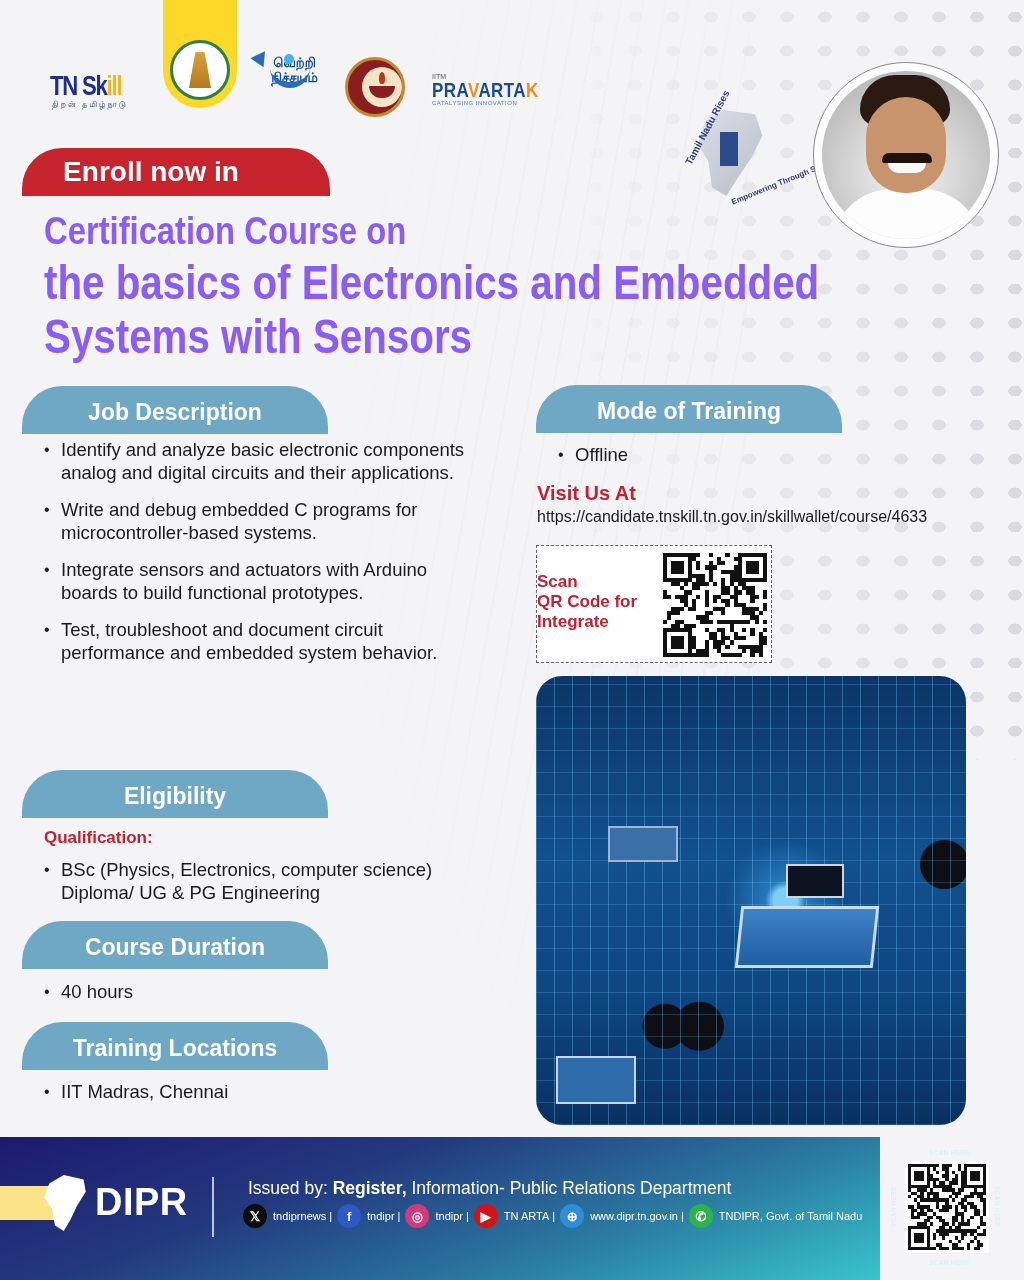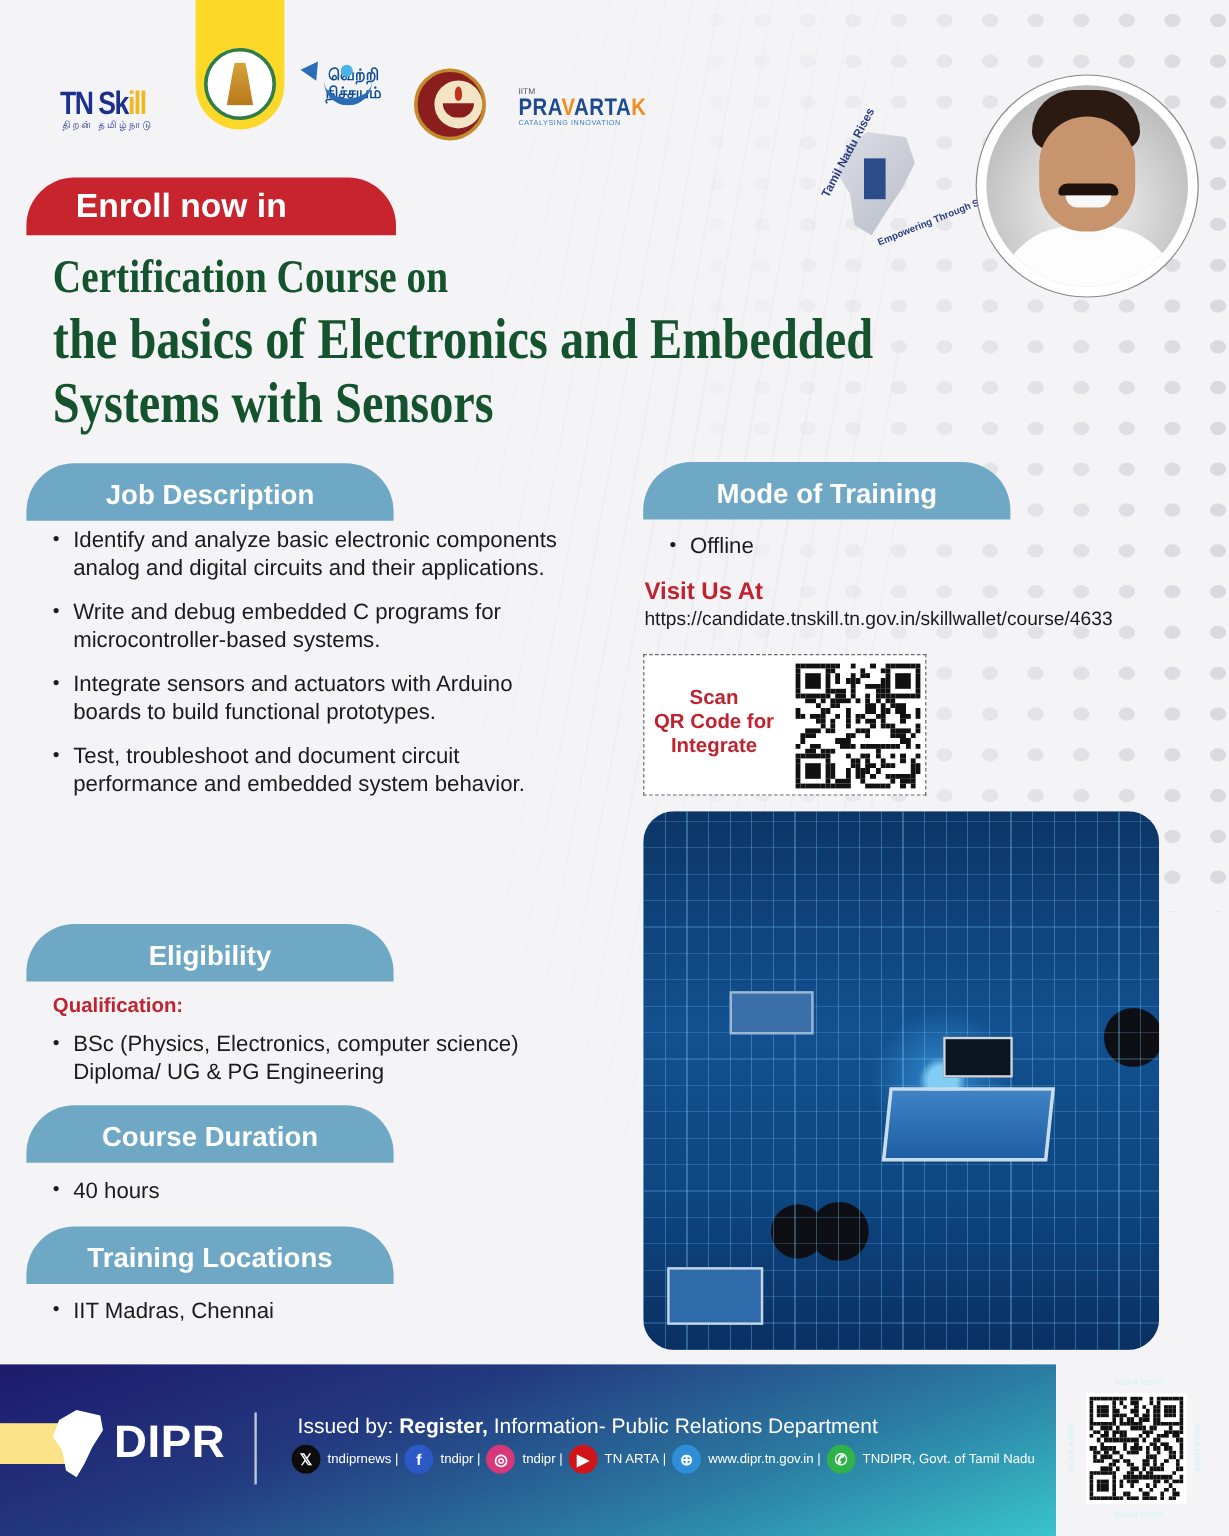--- a/index.html
+++ b/index.html
@@ -69,42 +69,42 @@
 
   
   .enroll-tab {
     position: absolute; left: 22px; top: 148px; width: 308px; height: 48px;
     background: #c8242e; border-radius: 40px 40px 0 0;
     color: #fff; font-weight: 700; font-size: 28px;
     display: flex; align-items: center; justify-content: center; padding-right: 50px;
   }
   .course-title {
     position: absolute; left: 44px; top: 206px;
-    color: #14532d; font-weight: 700; font-family: Liberation Serif, serif;
+    color: #8b5cf6; font-weight: 700; font-family: Liberation Sans, sans-serif;
   }
   .course-title .l1 { font-size: 39px; line-height: 50px; transform: scaleX(0.84); transform-origin: left; white-space: nowrap; display: block; }
   .course-title .l2 { font-size: 48px; line-height: 54px; transform: scaleX(0.84); transform-origin: left; white-space: nowrap; display: block; }
 
   
   .sec-tab {
     position: absolute; width: 306px; height: 48px;
     background: #6ea8c4; border-radius: 40px 40px 0 0;
     color: #fff; font-weight: 700; font-size: 23px;
     display: flex; align-items: center; justify-content: center; padding-top: 4px;
   }
   .bullets { position: absolute; list-style: none; font-size: 18.5px; line-height: 23px; color: #1b1b1b; }
   .bullets li { position: relative; padding-left: 17px; margin-bottom: 14px; }
   .bullets li::before { content: "•"; position: absolute; left: 0; top: 0; font-size: 16px; }
 
   .qual-label { position: absolute; left: 44px; top: 828px; color: #c02330; font-weight: 700; font-size: 17px; }
   .visit-label { position: absolute; left: 537px; top: 482px; color: #c02330; font-weight: 700; font-size: 20px; }
   .visit-url { position: absolute; left: 537px; top: 508px; font-size: 16px; color: #1b1b1b; }
 
   .qr-box { position: absolute; left: 536px; top: 545px; width: 236px; height: 118px; border: 1.5px dashed #666; background: #fff; }
-  .qr-text { position: absolute; left: 0; top: 26px; width: 116px; text-align: center; color: #c02330; font-weight: 700; font-size: 17px; line-height: 20px; }
+  .qr-text { position: absolute; left: 0; top: 26px; width: 116px; text-align: left; color: #c02330; font-weight: 700; font-size: 17px; line-height: 20px; }
   .qr { position: absolute; background: #fff; display: grid; }
   .qr span { display: block; }
   .qr span.on { background: #111; }
 
   .pcb-image {
     position: absolute; left: 536px; top: 676px; width: 430px; height: 449px; border-radius: 26px; overflow: hidden;
     background:
       radial-gradient(circle at 58% 50%, rgba(140,220,255,0.9) 0 12px, rgba(60,160,230,0.5) 20px, transparent 60px),
       radial-gradient(circle at 30% 78%, #0d0f14 0 22px, transparent 23px),
       radial-gradient(circle at 38% 78%, #0d0f14 0 24px, transparent 25px),

